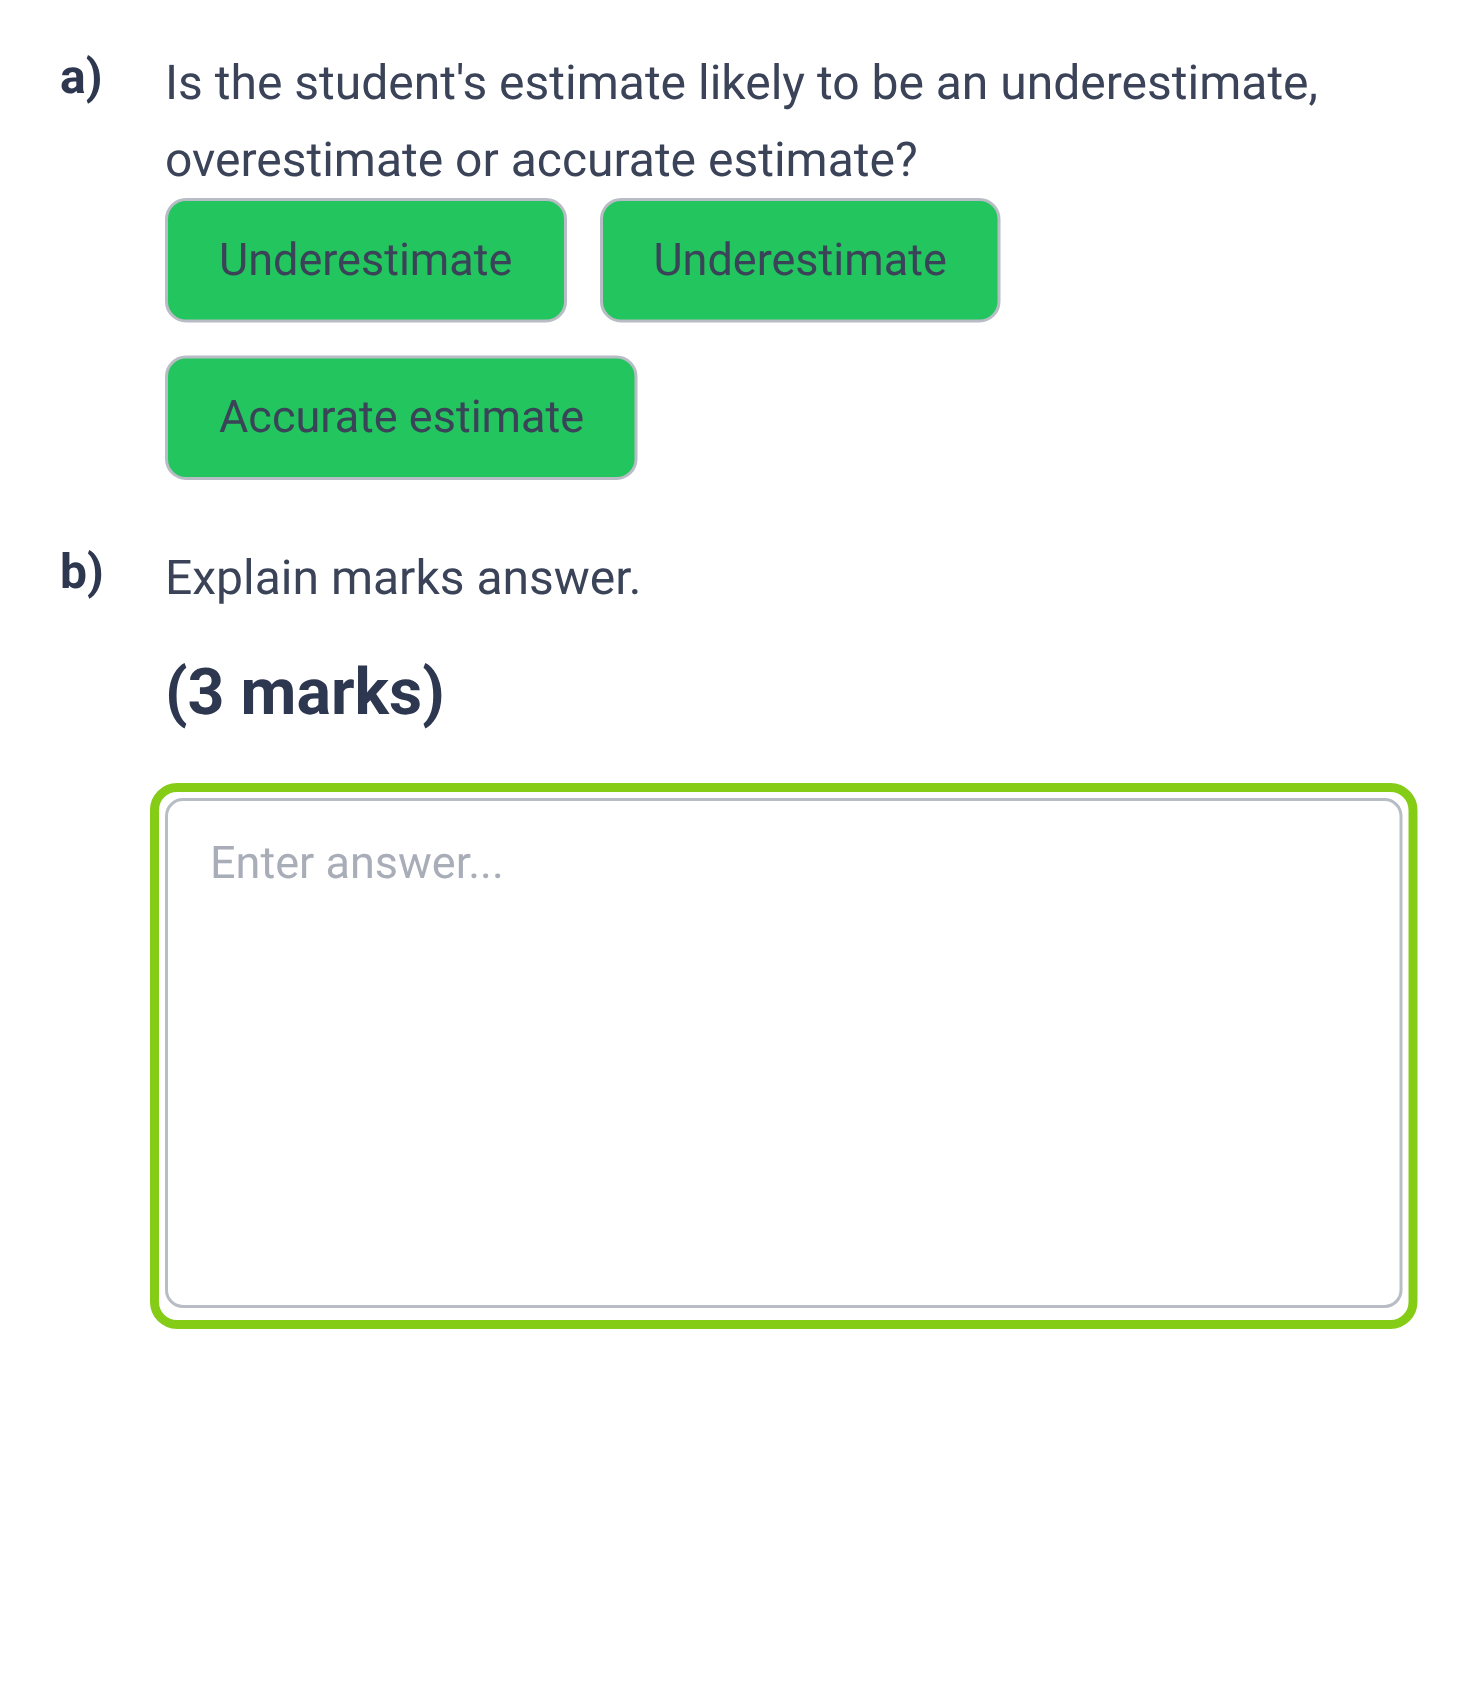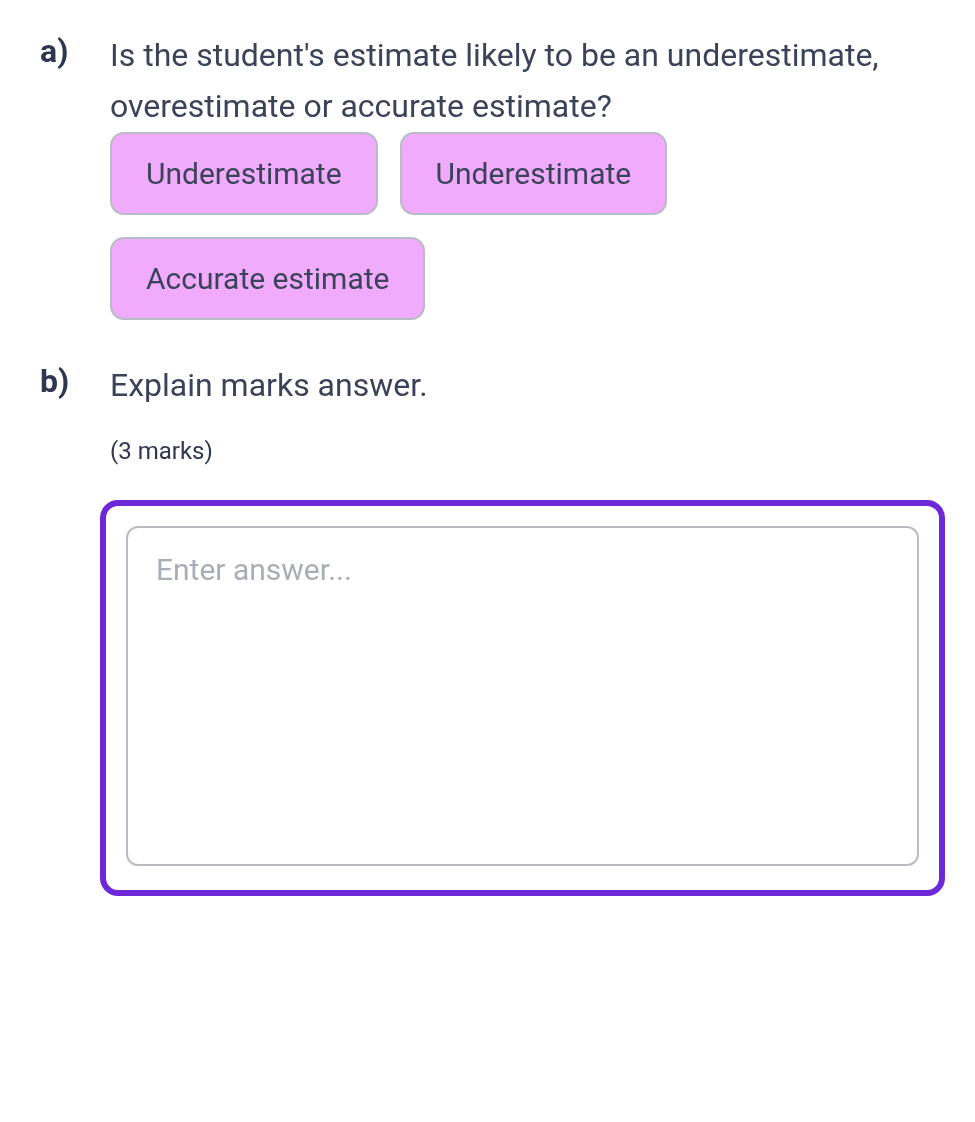--- a/index.html
+++ b/index.html
@@ -35,40 +35,40 @@
       line-height: 1.6;
       font-weight: 400;
     }
     .options-row {
       display: flex;
       flex-wrap: wrap;
       gap: 22px;
     }
     .option-button {
       border: 2px solid #b8bcc4;
-      background: #f0abfc;
+      background: #22c55e;
       color: #3a4358;
       font-size: 30px;
       padding: 22px 34px;
       border-radius: 14px;
       cursor: pointer;
       font-family: inherit;
       font-weight: 400;
     }
     .marks-text {
-      font-weight: 400;
-      font-size: 24px;
+      font-weight: 700;
+      font-size: 43px;
       color: #2e3750;
       margin-bottom: 35px;
       margin-top: 15px;
     }
     .answer-wrapper {
-      border: 6px solid #6d28d9;
+      border: 6px solid #84cc16;
       border-radius: 18px;
-      padding: 20px;
+      padding: 4px;
       margin-left: -10px;
       margin-right: -10px;
     }
     .answer-textarea {
       width: 100%;
       min-height: 340px;
       border: 2px solid #b8bcc4;
       border-radius: 12px;
       padding: 24px 28px;
       font-size: 30px;

